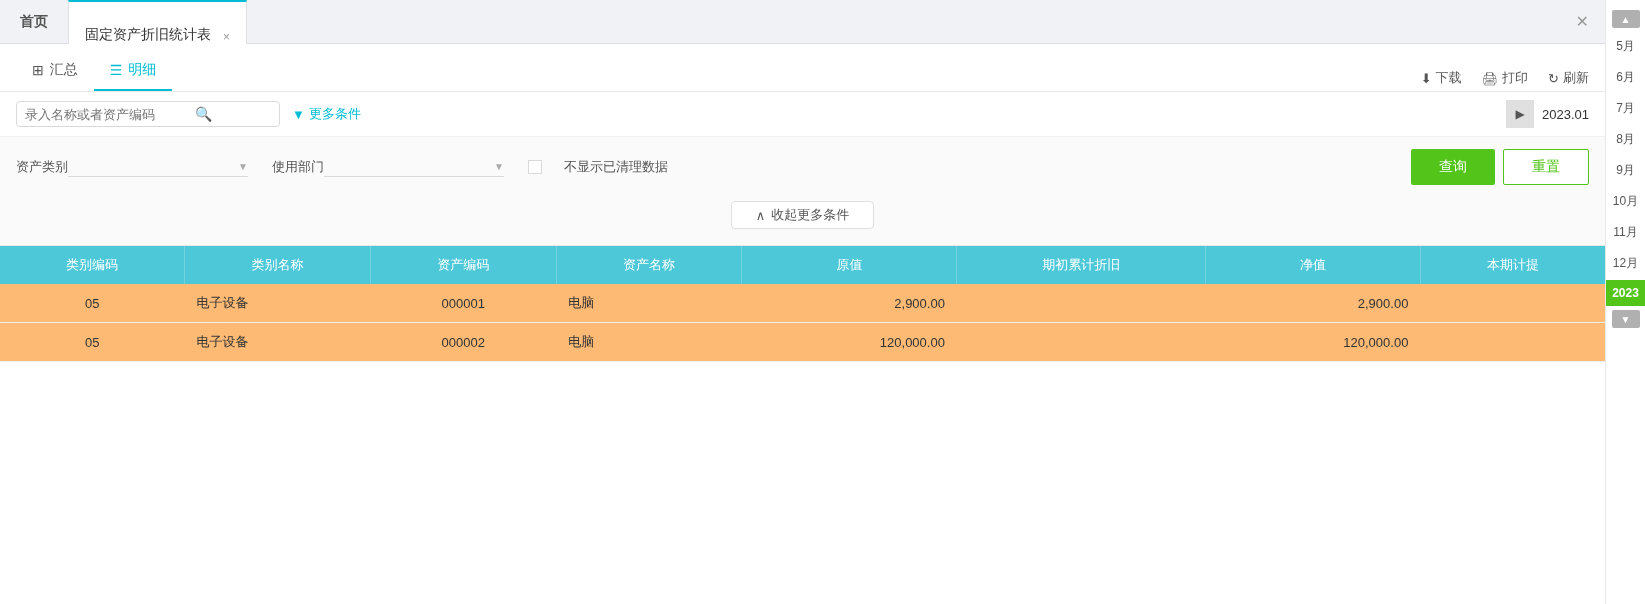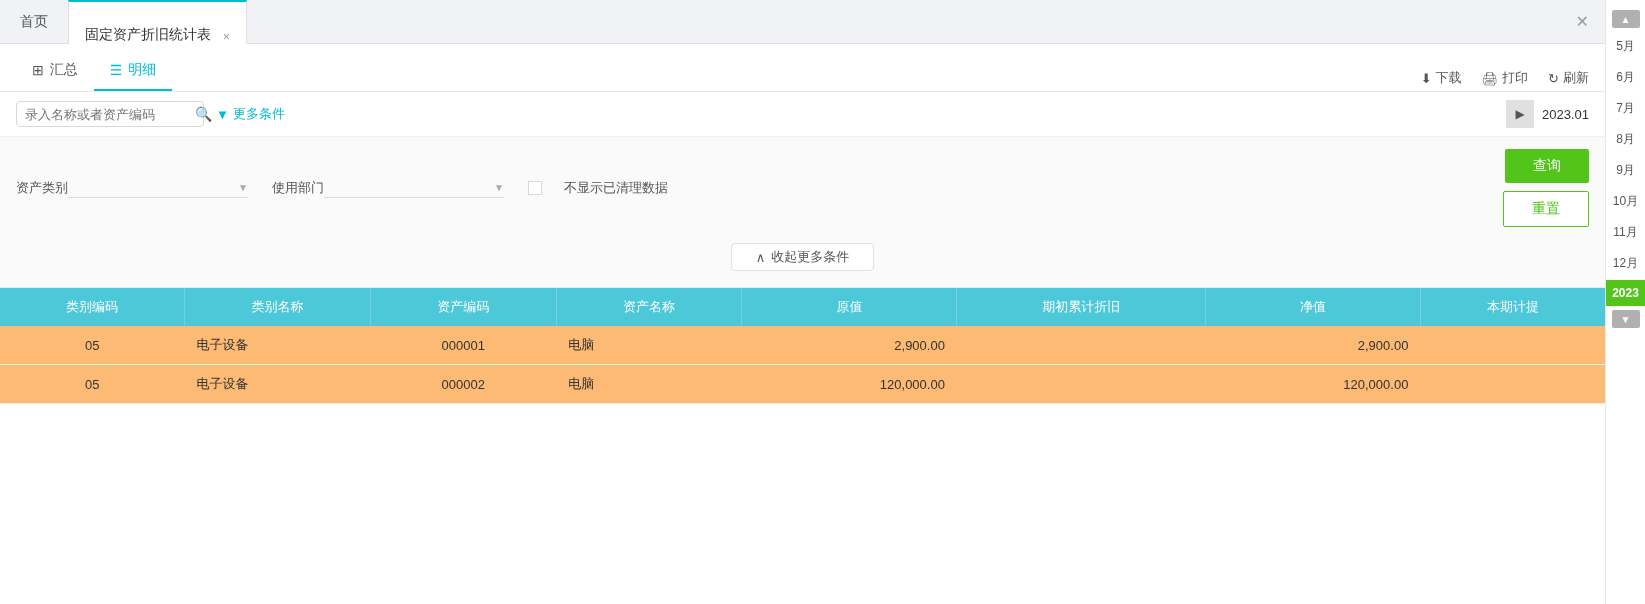--- a/index.html
+++ b/index.html
@@ -35,20 +35,21 @@
     }
     .tab-home {
       padding: 4px 20px;
       height: 40px;
       display: flex;
       align-items: center;
       color: #555;
       font-size: 14px;
       cursor: pointer;
       background: transparent;
+      font-weight: bold;
     }
     .tab-active {
       background: #fff;
       height: 44px;
       display: flex;
       align-items: flex-end;
       padding: 0 16px;
       color: #333;
       font-size: 14px;
       cursor: pointer;
@@ -129,21 +130,21 @@
       background: #fff;
       border-bottom: 1px solid #f0f0f0;
       gap: 12px;
     }
     .search-input-wrap {
       display: flex;
       align-items: center;
       border: 1px solid #d9d9d9;
       border-radius: 4px;
       padding: 4px 8px;
-      width: 188px;
+      width: 264px;
       background: #fff;
     }
     .search-input-wrap input {
       border: none;
       outline: none;
       font-size: 13px;
       color: #999;
       width: 170px;
       background: transparent;
     }
@@ -245,21 +246,21 @@
       color: #52c41a;
       border: 1px solid #52c41a;
       padding: 8px 28px;
       font-size: 14px;
       cursor: pointer;
       border-radius: 2px;
       margin-left: auto;
     }
     .filter-action-col {
       display: flex;
-      flex-direction: column;
+      flex-direction: row;
       gap: 8px;
       margin-left: auto;
     }
     .collapse-row {
       display: flex;
       justify-content: center;
       padding: 4px 0;
     }
     .collapse-btn {
       background: #fff;

